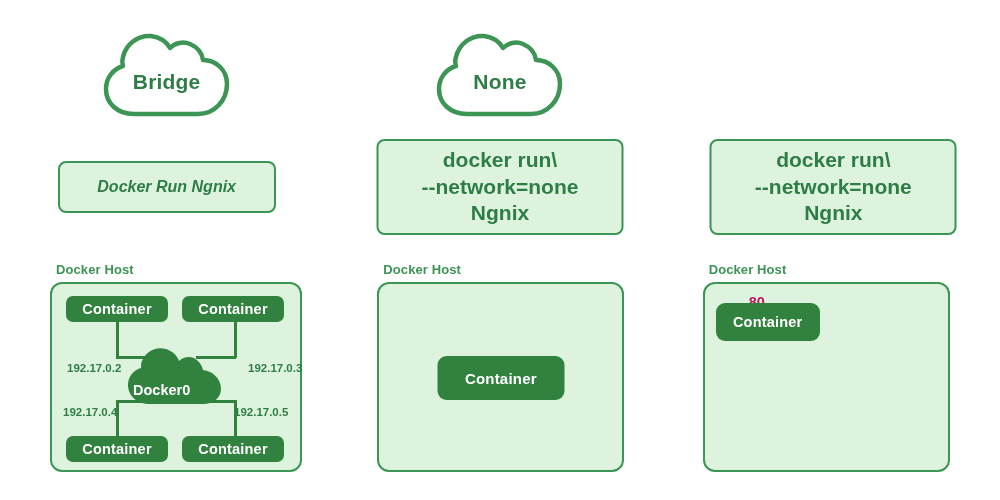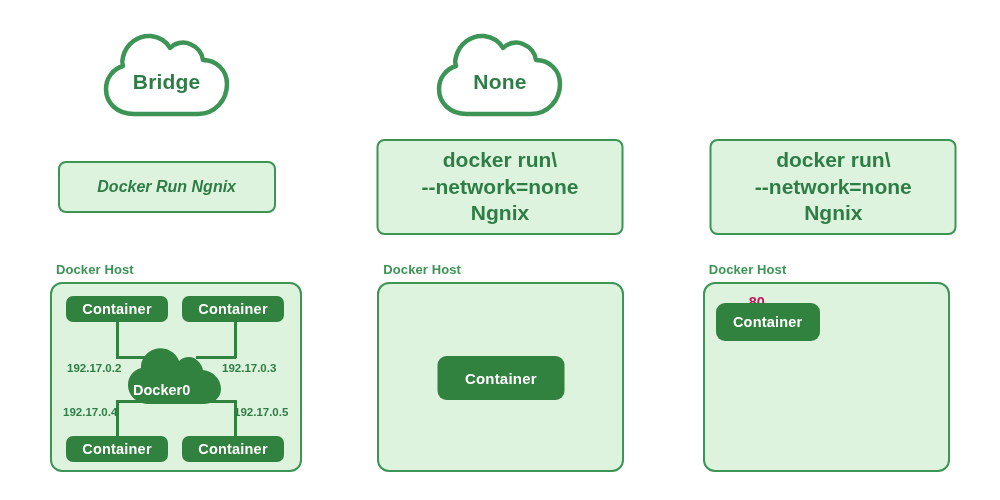--- a/index.html
+++ b/index.html
@@ -138,21 +138,21 @@
   .bx-br { left: 130px; top: 152px; width: 102px; height: 26px; }
 
   .ip-label {
     position: absolute;
     font-size: 11.5px;
     font-weight: 600;
     color: #2e7d46;
     white-space: nowrap;
   }
   .ip-tl { left: 15px;  top: 78px; text-align: center; }
-  .ip-tr { left: 170px; top: 78px; }
+  .ip-tr { left: 196px; top: 78px; }
   .ip-bl { left: 11px;  top: 122px; }
   .ip-br { left: 182px; top: 122px; }
 
   .wire {
     position: absolute;
     background: #31823f;
   }
   .wire.v { width: 2.5px; }
   .wire.h { height: 2.5px; }
 

